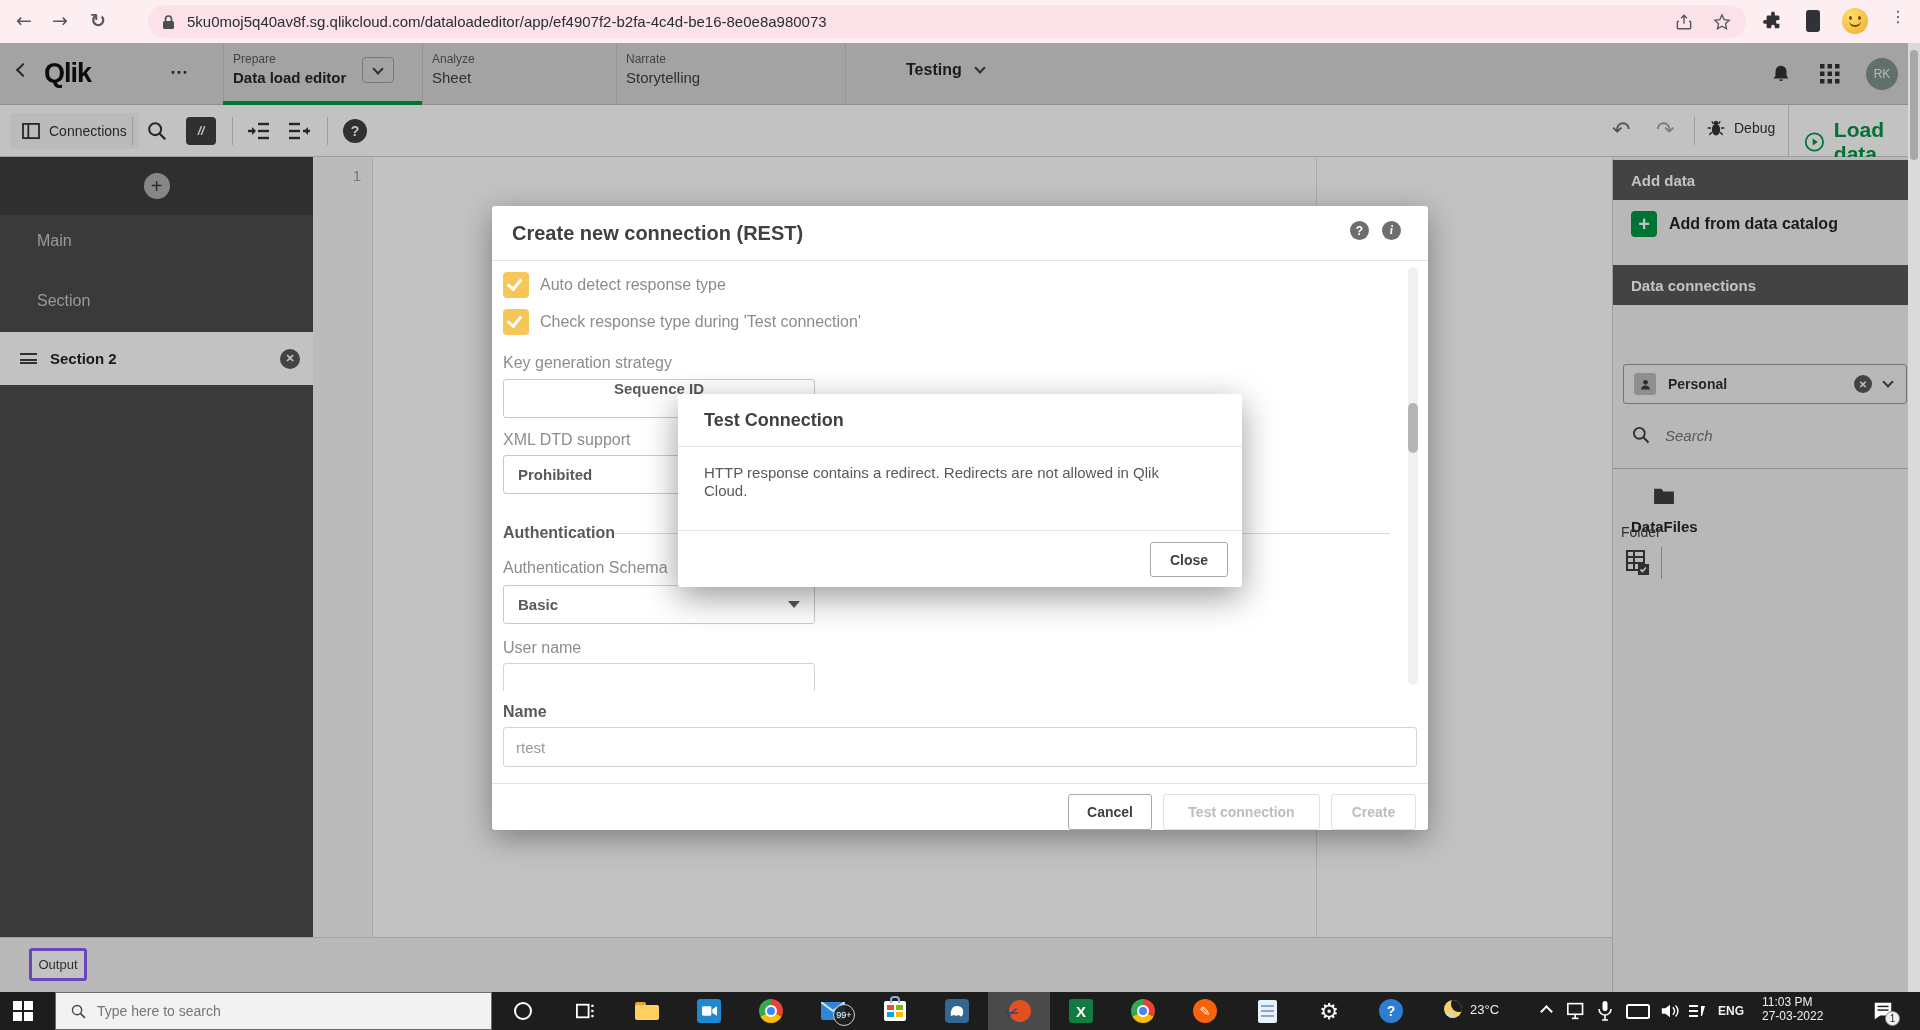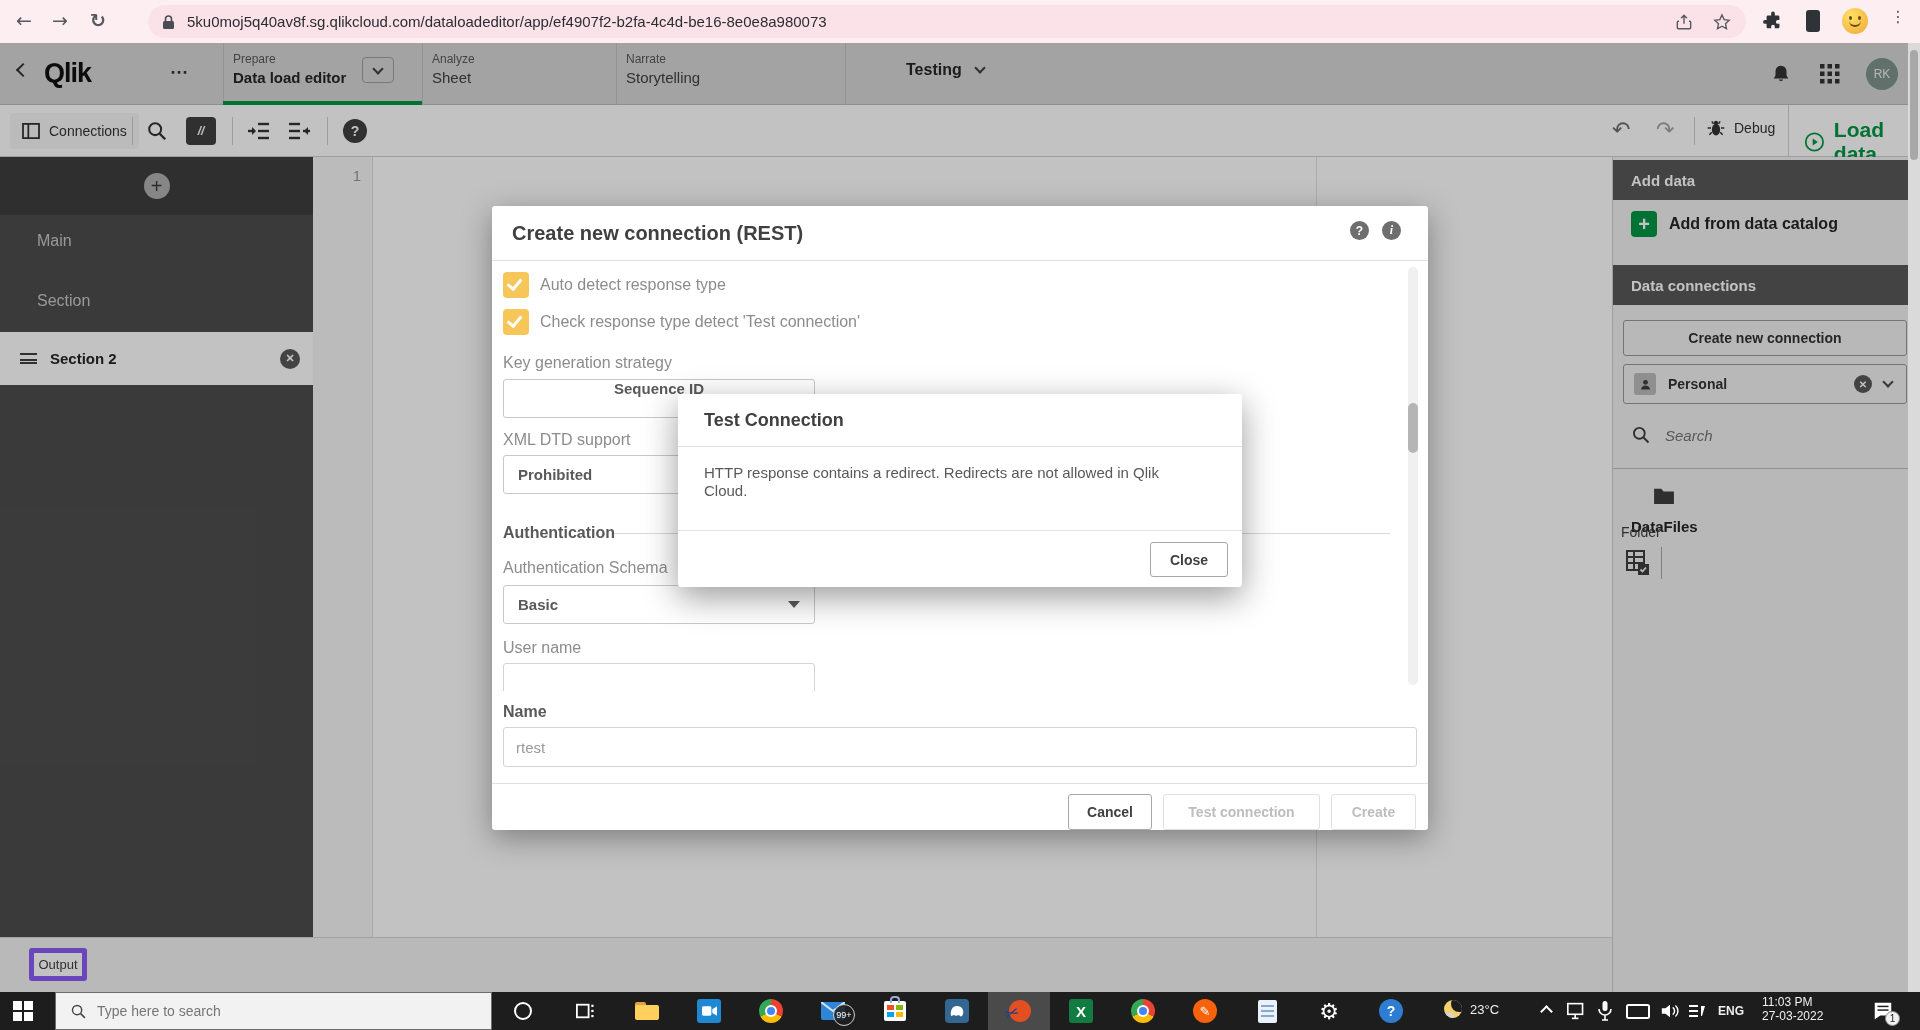--- a/index.html
+++ b/index.html
@@ -53,21 +53,21 @@
   .xdisc { width:20px; height:20px; border-radius:50%; background:#595959; color:#fff; font-size:11px; font-weight:700; display:flex; align-items:center; justify-content:center; }
 
   
   #gutter { left:313px; top:114px; width:60px; height:780px; background:#f6f6f6; border-right:1px solid #ddd; }
   #line-1 { left:313px; top:124px; width:48px; text-align:right; color:#999; font-size:15px; }
   #code-area { left:374px; top:114px; width:1238px; height:780px; background:#fff; }
   #code-divider { left:1316px; top:114px; width:1px; height:835px; background:#e3e3e3; }
 
   
   #bottom-strip { left:0; top:894px; width:1612px; height:55px; background:#f4f4f4; border-top:1px solid #d5d5d5; }
-  #output-btn { left:29px; top:10px; width:58px; height:33px; border:5px solid #8b5cf6; border-radius:3px; background:#fff; color:#404040; font-size:13px; display:flex; align-items:center; justify-content:center; }
+  #output-btn { left:29px; top:10px; width:58px; height:33px; border:3px solid #8b5cf6; border-radius:3px; background:#fff; color:#404040; font-size:13px; display:flex; align-items:center; justify-content:center; }
 
   
   #right-panel { left:1612px; top:114px; width:308px; height:835px; background:#f2f2f2; border-left:1px solid #cfcfcf; }
   .panel-bar { left:0; width:308px; height:40px; background:#595959; color:#fff; font-size:15px; font-weight:700; display:flex; align-items:center; padding-left:18px; }
   .panel-btn { left:10px; width:284px; border:1px solid #9a9a9a; border-radius:3px; color:#333; font-size:14px; font-weight:600; background:#f2f2f2; display:flex; align-items:center; justify-content:center; }
   #green-plus { width:26px; height:26px; border-radius:4px; background:#009845; color:#fff; font-size:20px; font-weight:700; display:flex; align-items:center; justify-content:center; }
   .chip { width:22px; height:22px; border-radius:3px; background:#bdbdbd; display:flex; align-items:center; justify-content:center; }
 
   
   #page-scrollbar { left:1908px; top:43px; width:12px; height:949px; background:#dadada; z-index:45; }
@@ -286,21 +286,20 @@
     <div id="output-btn" class="ab">Output</div>
   </div>
 
   <div id="right-panel" class="ab">
     <div class="panel-bar ab" style="top:3px;">Add data</div>
     <div class="ab flex" style="left:18px;top:54px;gap:12px;">
       <span id="green-plus">+</span>
       <span style="font-size:16px;font-weight:700;color:#262626;">Add from data catalog</span>
     </div>
     <div class="panel-bar ab" style="top:108px;">Data connections</div>
-    <div class="panel-btn ab" style="top:163px;height:36px;">Create new connection</div>
     <div class="panel-btn ab" style="top:207px;height:40px;justify-content:flex-start;padding:0 10px;font-weight:700;gap:12px;">
       <span class="chip">
         <svg width="13" height="13" viewBox="0 0 24 24">
             <circle cx="12" cy="8" r="4.5" fill="#3f3f3f"></circle>
             <path d="M3.5 21c.8-4.4 4.4-7 8.5-7s7.7 2.6 8.5 7z" fill="#3f3f3f"></path>
           </svg>
       </span>
       <span>Personal</span>
       <span class="xdisc" style="width:18px;height:18px;font-size:10px;margin-left:auto;">✕</span>
       <span class="chev" style="border-color:#4a4a4a;margin-top:-4px;margin-right:4px;"></span>
@@ -347,21 +346,21 @@
 
   <div id="dialog-content">
     <span class="cb" style="top:11px;">
         <i></i>
       </span>
     <span class="ab form-label" style="left:48px;top:15px;">Auto detect response type</span>
 
     <span class="cb" style="top:48px;">
         <i></i>
       </span>
-    <span class="ab form-label" style="left:48px;top:52px;">Check response type detect 'Test connection'</span>
+    <span class="ab form-label" style="left:48px;top:52px;">Check response type during 'Test connection'</span>
 
     <span class="ab form-label" style="left:11px;top:93px;">Key generation strategy</span>
     <div class="dd" style="top:118px;flex-direction:column;">
       <span>Sequence ID</span>
         <span class="arrow"></span>
     </div>
 
     <span class="ab form-label" style="left:11px;top:170px;">XML DTD support</span>
     <div class="dd" style="top:194px;">
       <span>Prohibited</span>

